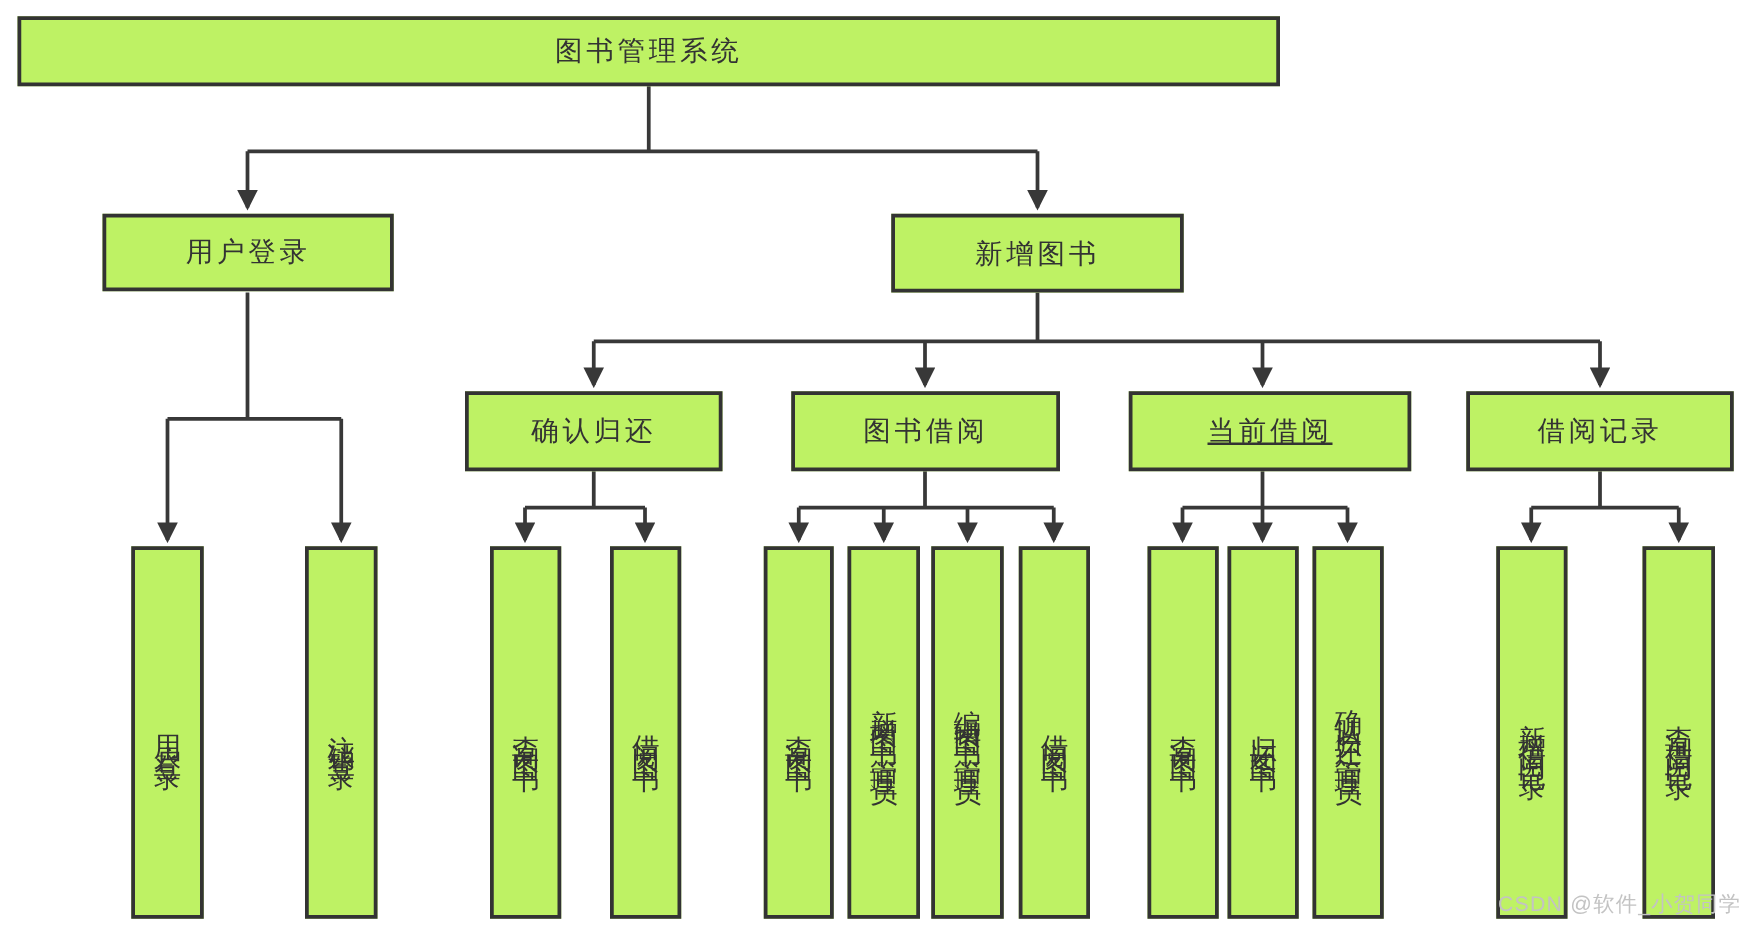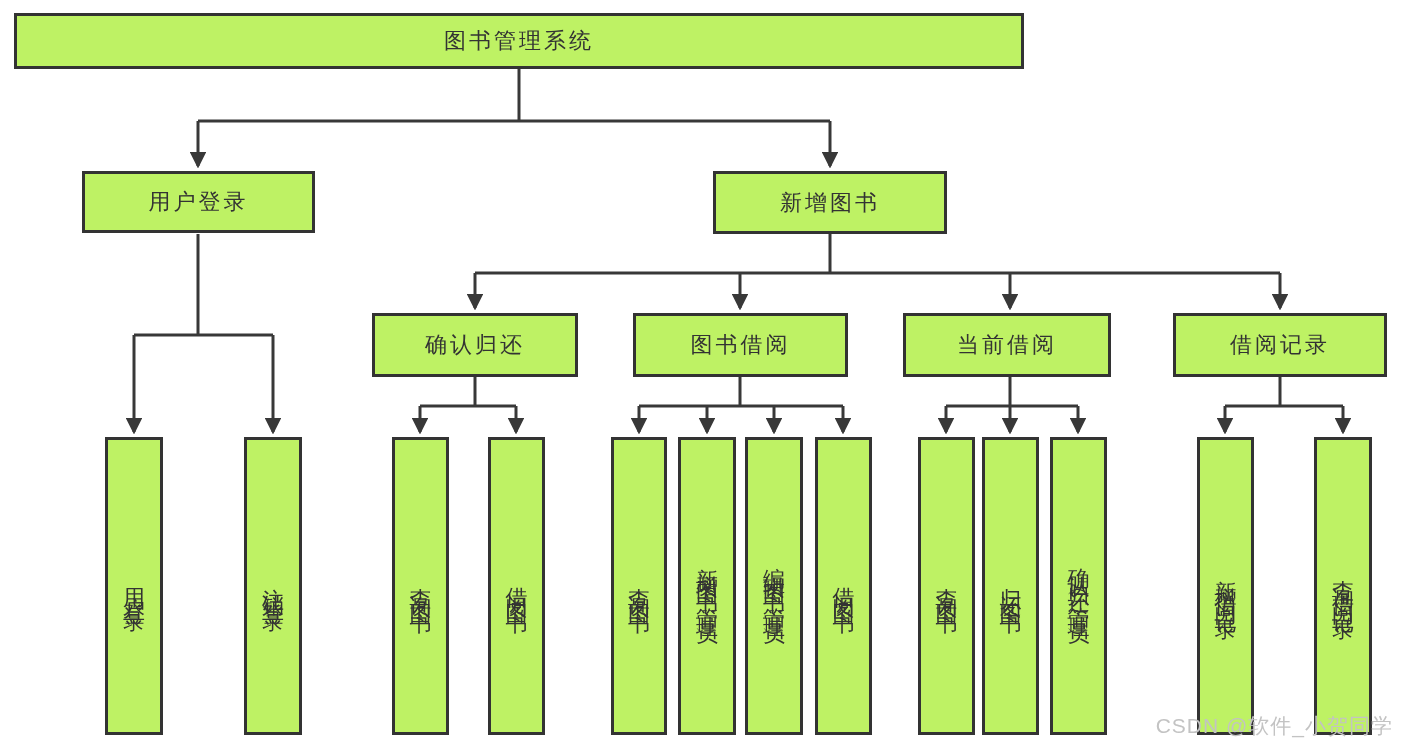--- a/index.html
+++ b/index.html
@@ -39,21 +39,21 @@
     text-orientation: mixed;
     font-size: 22px;
     letter-spacing: 8px;
     line-height: 1.1;
     color: #333333;
   }
   .watermark {
     position: absolute;
     top: 712px;
     right: 12px;
-    font-size: 21px;
+    font-size: 17px;
     color: #c3c3c3;
     letter-spacing: 1px;
     white-space: nowrap;
     z-index: 5;
   }
 </style>
 </head>
 <body>
 
 <div class="canvas">
@@ -106,21 +106,21 @@
   <div class="box hbox" style="left:713px; top:171px; width:234px; height:63px;">
     <span>新增图书</span>
   </div>
 
   <div class="box hbox" style="left:372px; top:313px; width:206px; height:64px;">
     <span>确认归还</span>
   </div>
   <div class="box hbox" style="left:633px; top:313px; width:215px; height:64px;">
     <span>图书借阅</span>
   </div>
-  <div class="box hbox" style="left:903px; top:313px; width:208px; height:64px;">
+  <div class="box hbox" style="left:903px; top:313px; width:226px; height:64px;text-decoration:underline;">
     <span>当前借阅</span>
   </div>
   <div class="box hbox" style="left:1173px; top:313px; width:214px; height:64px;">
     <span>借阅记录</span>
   </div>
 
   <div class="box vbox" style="left:105px; top:437px; width:58px; height:298px;">
     <span class="vtext">用户登录</span>
   </div>
   <div class="box vbox" style="left:244px; top:437px; width:58px; height:298px;">

